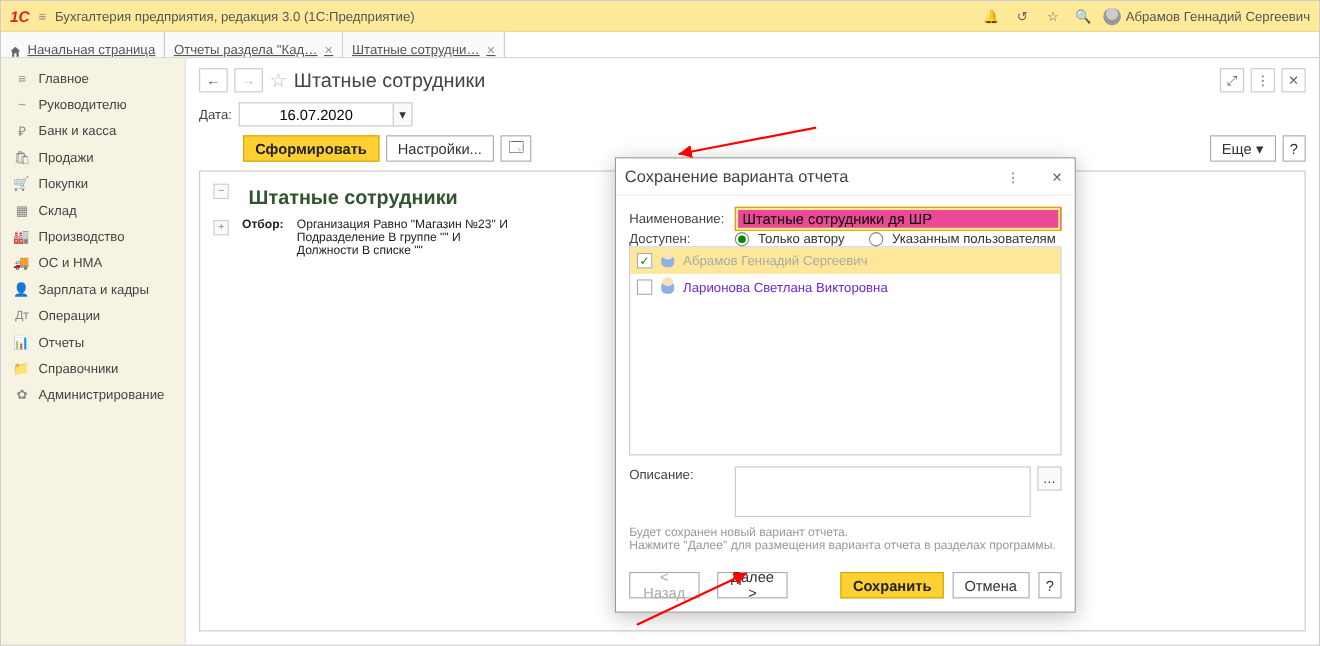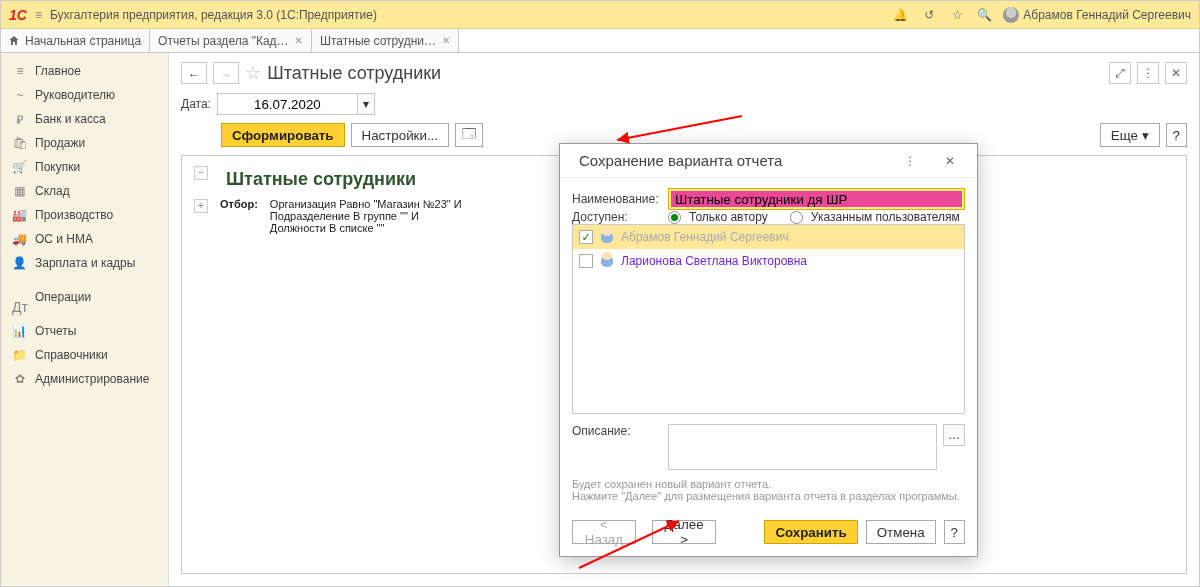--- a/index.html
+++ b/index.html
@@ -56,22 +56,22 @@
     width:16px;height:16px;border-radius:50%;
     background:radial-gradient(circle at 50% 35%,#ccc 40%,#999 42%);
     position:relative;
   }
   
   .tabsrow{
     height:24px;background:#fff;display:flex;align-items:stretch;border-bottom:1px solid var(--border);
   }
   .tab{
     border-right:1px solid var(--border);
-    display:flex;align-items:center;padding:0 8px;gap:6px;
-    background:var(--tab-bg);cursor:pointer; color:#555;
+    display:flex;align-items:flex-end;padding:0 8px;gap:6px;
+    background:var(--tab-bg);cursor:pointer; color:#555;text-decoration:underline;
   }
   .tab.home::before{
     content:"";display:inline-block;width:10px;height:10px;
     background:#666;
     clip-path:polygon(50% 5%,95% 45%,80% 45%,80% 95%,60% 95%,60% 65%,40% 65%,40% 95%,20% 95%,20% 45%,5% 45%);
   }
   .tab .close{color:#999;font-size:10px;cursor:pointer;}
   
   .layout{display:flex;height:calc(100% - 52px);}
   .sidebar{
@@ -136,21 +136,21 @@
   .mini-icon{
     display:inline-block;width:14px;height:14px;border:1px solid #ccc;color:#888;
     text-align:center;line-height:12px;font-size:10px;cursor:pointer;background:#fafafa;
   }
   
   .modal{
     position:absolute;left:390px;top:90px;width:419px;background:#fff;
     border:1px solid #999;box-shadow:0 4px 18px rgba(0,0,0,.25);
   }
   .modal-head{
-    display:flex;align-items:center;gap:24px;padding:8px 19px;border-bottom:1px solid #eee;
+    display:flex;align-items:center;gap:24px;padding:8px 8px;border-bottom:1px solid #eee;
   }
   .modal-title{font-size:15px;color:#444;}
   .modal-head .sp{flex:1;}
   .modal-body{padding:10px 12px;}
   .frow{display:flex;align-items:center;margin-bottom:0;gap:6px;}
   .frow .flabel{width:90px;color:#444;}
   .name-input{
     flex:1;height:22px;border:1px solid #d4b200;background:#ec4899;
     box-shadow:0 0 0 2px #ffe98a inset;padding:0 6px;
   }
@@ -252,21 +252,21 @@
       </div>
     <div class="nav-item">
         <span class="nav-ico">🚚</span>
         <span>ОС и НМА</span>
       </div>
     <div class="nav-item">
         <span class="nav-ico">👤</span>
         <span>Зарплата и кадры</span>
       </div>
     <div class="nav-item">
-        <span class="nav-ico" style="font-size:14px;margin-top:20px;">Дт</span>
+        <span class="nav-ico" style="font-size:11px;">Дт</span>
         <span>Операции</span>
       </div>
     <div class="nav-item">
         <span class="nav-ico">📊</span>
         <span>Отчеты</span>
       </div>
     <div class="nav-item">
         <span class="nav-ico">📁</span>
         <span>Справочники</span>
       </div>

